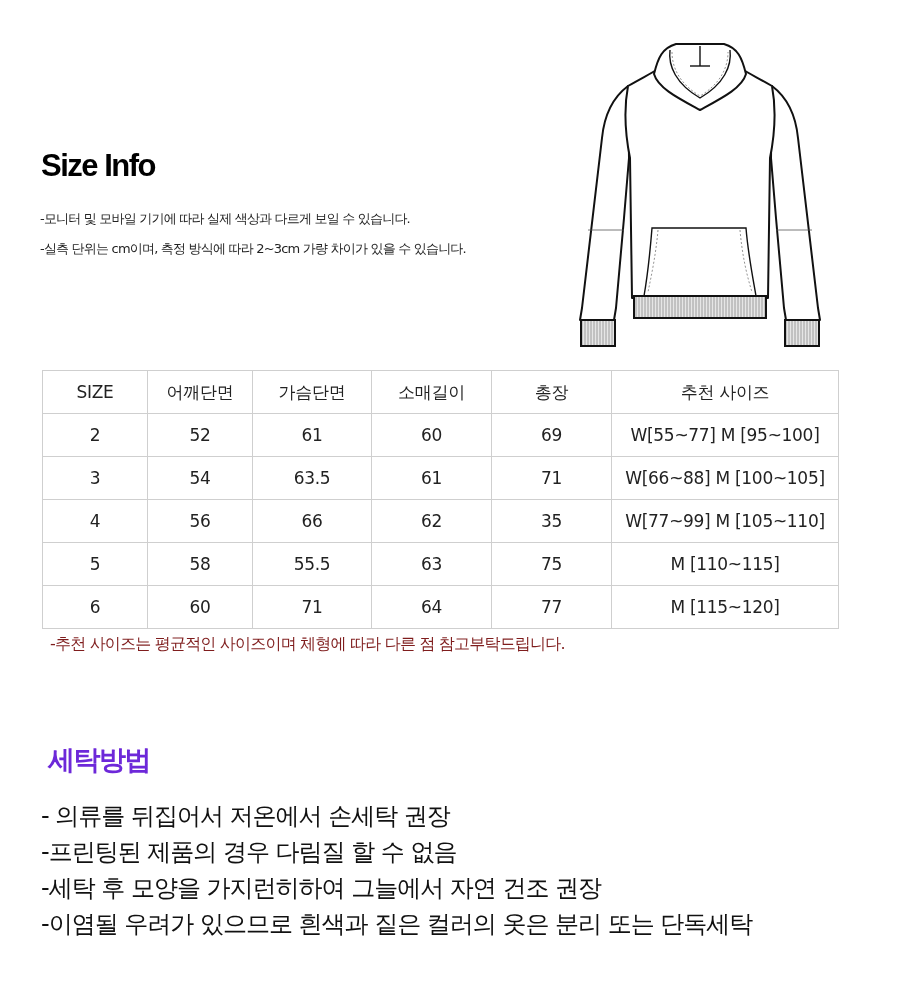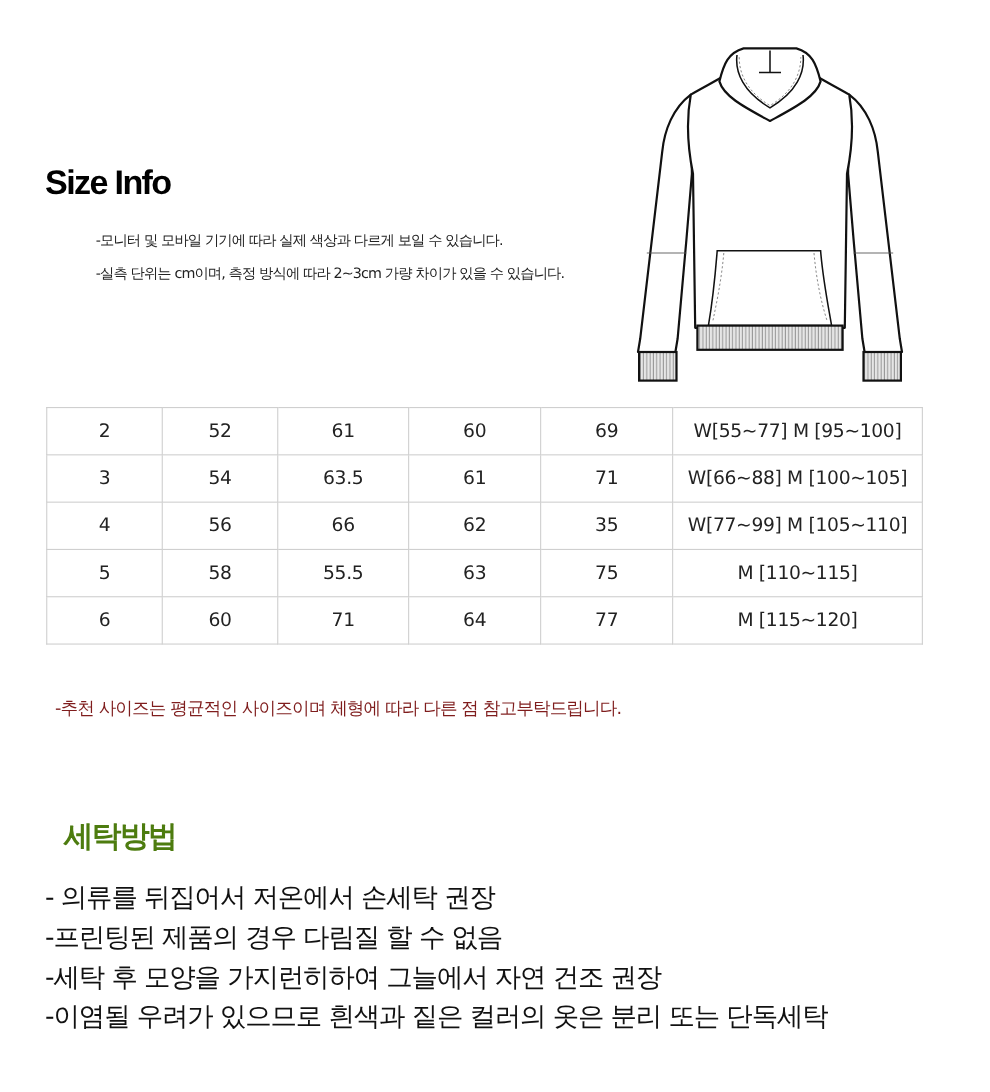--- a/index.html
+++ b/index.html
@@ -1,31 +1,31 @@
 <!DOCTYPE html>
 <html><head>
 <meta charset="utf-8">
 <style>
   html, body { margin: 0; padding: 0; background: #ffffff; }
   body { width: 900px; height: 993px; position: relative; overflow: hidden;
          font-family: "DejaVu Sans", "Liberation Sans", sans-serif; color: #111; }
   .title-en { position: absolute; left: 41px; top: 148px; font-size: 31px; font-weight: bold;
               letter-spacing: -1.5px; color: #000000; font-family: "Liberation Sans", sans-serif; }
-  .note { position: absolute; left: 40px; font-size: 13px; letter-spacing: -0.8px; color: #222; margin-left: 47px; }
+  .note { position: absolute; left: 40px; font-size: 13px; letter-spacing: -0.8px; color: #222; }
   .note1 { top: 210px; }
   .note2 { top: 240px; }
   .hoodie { position: absolute; left: 572px; top: 38px; width: 256px; height: 318px; }
   table.size { position: absolute; left: 42px; top: 370px; border-collapse: collapse;
                table-layout: fixed; width: 796px; }
   table.size td, table.size th { border: 1px solid #cfcfcf; height: 42px; text-align: center;
                font-size: 17px; font-weight: normal; color: #222; padding: 0; letter-spacing: -0.3px; }
   .caution { position: absolute; left: 50px; top: 634px; font-size: 16px; color: #7f1d1d;
              letter-spacing: -0.8px; }
-  .title-ko { position: absolute; left: 58px; top: 742px; font-size: 27px; font-weight: bold;
-              letter-spacing: -1.5px; color: #4d7c0f; }
+  .title-ko { position: absolute; left: 48px; top: 742px; font-size: 27px; font-weight: bold;
+              letter-spacing: -1.5px; color: #6d28d9; }
   .wash { position: absolute; left: 41px; font-size: 24px; letter-spacing: -1px; color: #111; }
 </style>
 </head>
 <body>
 
 <div class="title-en">Size Info</div>
 <div class="note note1">-모니터 및 모바일 기기에 따라 실제 색상과 다르게 보일 수 있습니다.</div>
 <div class="note note2">-실측 단위는 cm이며, 측정 방식에 따라 2~3cm 가량 차이가 있을 수 있습니다.</div>
 
 <svg class="hoodie" viewBox="0 0 256 318" xmlns="http://www.w3.org/2000/svg">
@@ -70,20 +70,28 @@
 <table class="size">
   <colgroup>
     <col style="width:105px">
       <col style="width:105px">
       <col style="width:119px">
     <col style="width:120px">
       <col style="width:120px">
       <col style="width:227px">
   </colgroup>
   <tbody>
+      <tr>
+    <th>SIZE</th>
+    <th>어깨단면</th>
+    <th>가슴단면</th>
+    <th>소매길이</th>
+    <th>총장</th>
+    <th>추천 사이즈</th>
+  </tr>
   <tr>
     <td>2</td>
     <td>52</td>
     <td>61</td>
     <td>60</td>
     <td>69</td>
     <td>W[55~77] M [95~100]</td>
   </tr>
   <tr>
     <td>3</td>

